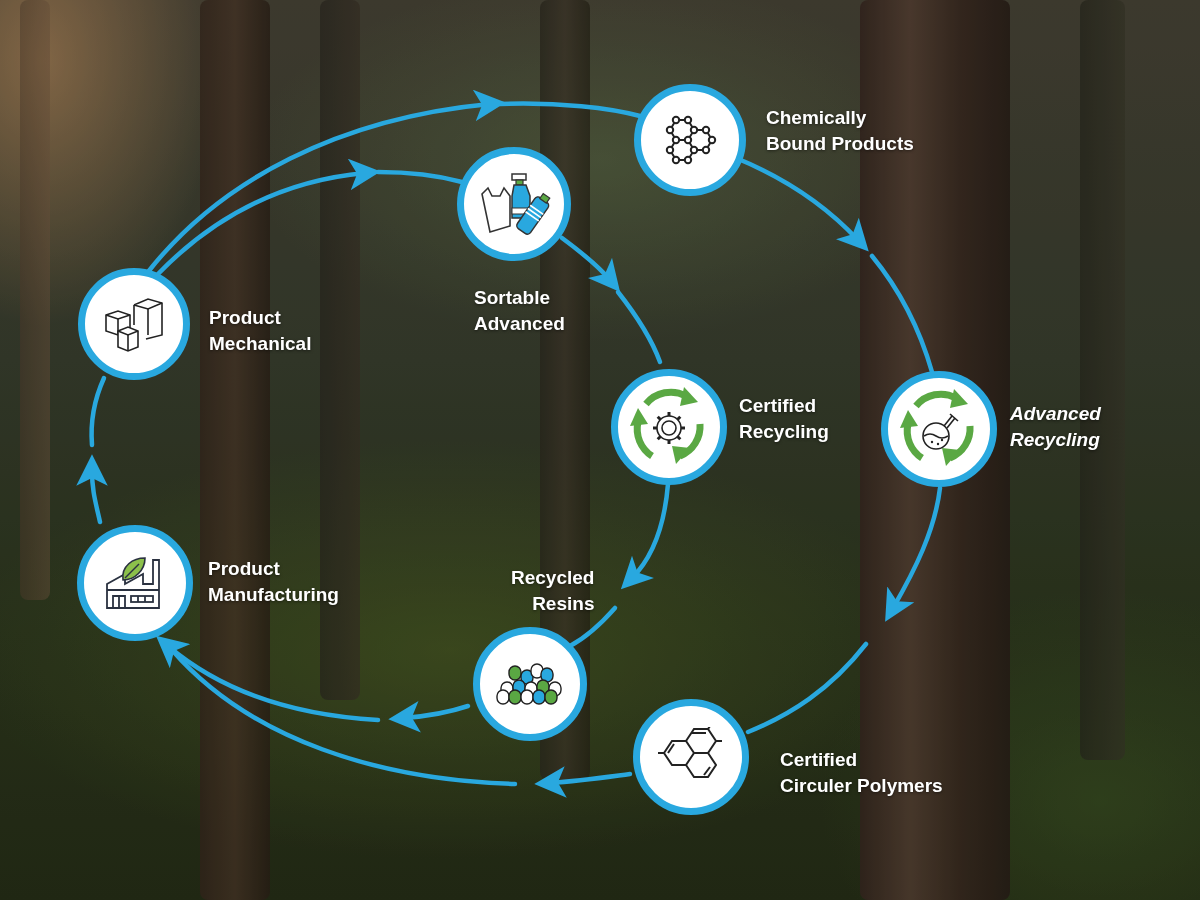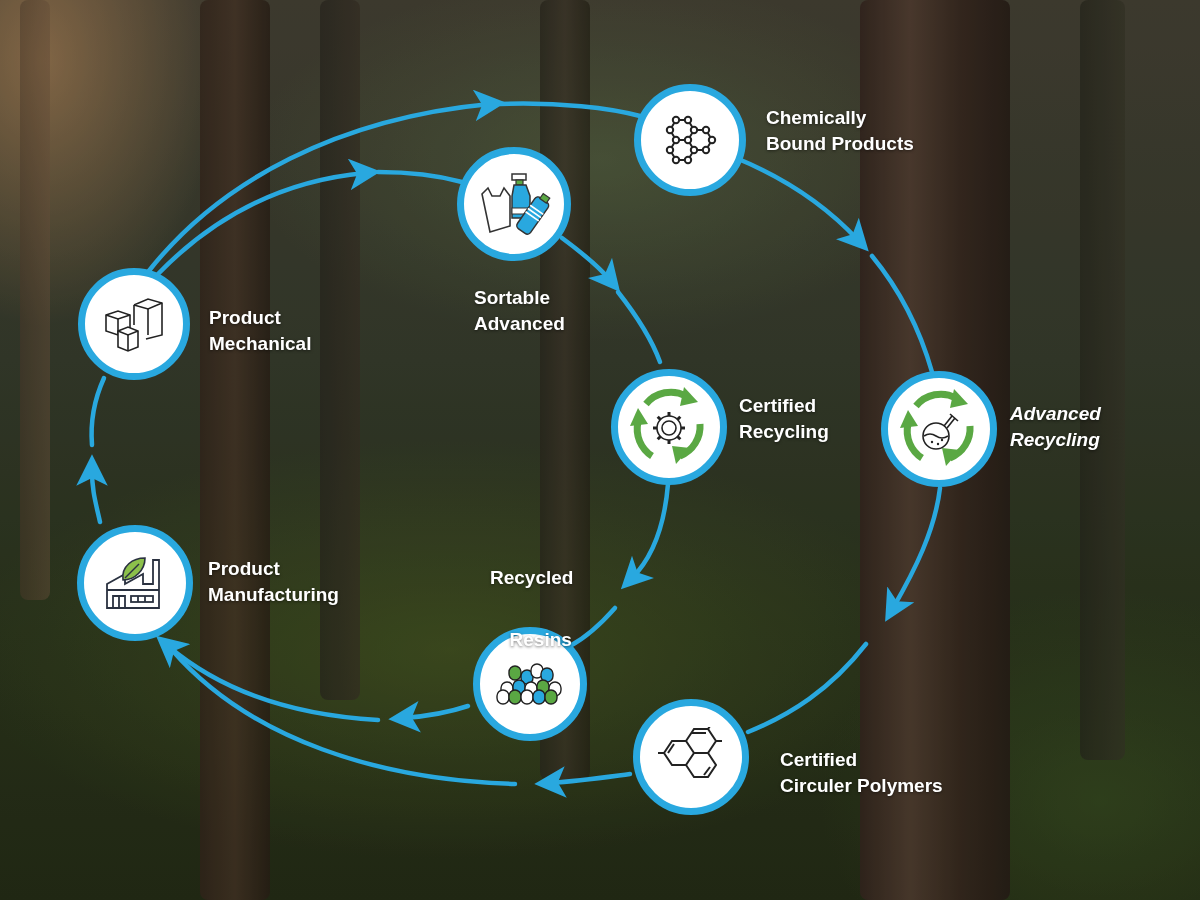--- a/index.html
+++ b/index.html
@@ -187,23 +187,23 @@
       <rect x="42" y="18" width="12" height="14" rx="6" fill="#5aa843"></rect>
       <rect x="54" y="20" width="12" height="14" rx="6" fill="#fff"></rect>
       <rect x="2" y="28" width="12" height="14" rx="6" fill="#fff"></rect>
       <rect x="14" y="28" width="12" height="14" rx="6" fill="#5aa843"></rect>
       <rect x="26" y="28" width="12" height="14" rx="6" fill="#fff"></rect>
       <rect x="38" y="28" width="12" height="14" rx="6" fill="#29a8df"></rect>
       <rect x="50" y="28" width="12" height="14" rx="6" fill="#5aa843"></rect>
     </g>
   </svg>
 </div>
-<div class="label" style="left:490px;top:565px;text-align:center;">
+<div class="label" style="left:511px;top:565px;text-align:right;">
   <span>Recycled</span>
-  <span style="margin-left:18px;margin-top:36px;">Resins</span>
+  <span style="margin-left:18px;">Resins</span>
 </div>
 
 <div class="node" style="left:633px;top:699px;width:116px;height:116px;">
   <svg width="70" height="60" viewBox="0 0 70 60">
     <g fill="none" stroke="#222" stroke-width="2">
       <path d="M8,26 L16,14 L30,14 L38,26 L30,38 L16,38 Z"></path>
       <path d="M30,14 L38,2 L52,2 L60,14 L52,26 L38,26"></path>
       <path d="M38,26 L52,26 L60,38 L52,50 L38,50 L30,38"></path>
       <path d="M12,26 L18,17"></path>
         <path d="M36,6 L50,6"></path>

